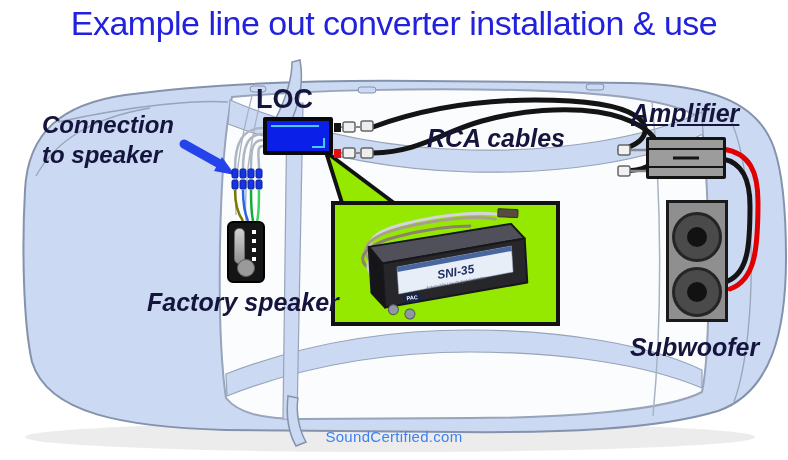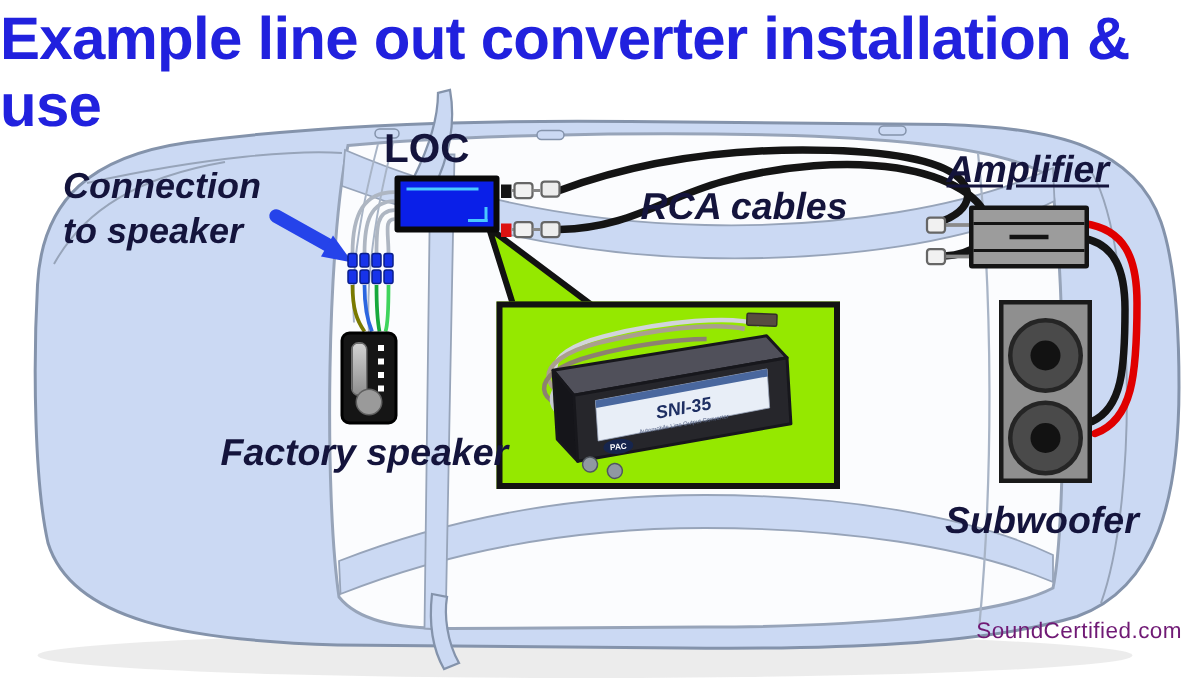--- a/index.html
+++ b/index.html
@@ -1,22 +1,22 @@
 <!DOCTYPE html>
 <html><head>
 <meta charset="utf-8">
 <style>
   html,body { margin:0; padding:0; background:#ffffff; }
   body { width:788px; height:460px; position:relative; overflow:hidden;
          font-family:"Liberation Sans", sans-serif; }
   .stage { position:absolute; left:0; top:0; width:788px; height:460px; }
   svg { display:block; }
 
-  .title { position:absolute; top:4px; left:0; width:100%; text-align:left;
-           color:#2121DE; font-size:40px; font-weight:700; letter-spacing:-0.5px; }
+  .title { position:absolute; top:4px; left:0; width:100%; text-align:center;
+           color:#2121DE; font-size:34px; font-weight:400; letter-spacing:-0.5px; }
 
   .label { position:absolute; color:#14143C; font-weight:bold; font-style:italic;
            font-size:25px; white-space:nowrap; }
   .label-loc { left:256px; top:84px; font-style:normal; font-size:27px; }
   .label-connection { left:42px; top:110px; font-size:24px; line-height:30px; }
   .label-rca { left:427px; top:124px; }
   .label-amp { left:631px; top:99px;text-decoration:underline; }
   .label-stereo { left:147px; top:288px; }
   .label-sub { left:630px; top:333px; }
 
@@ -51,22 +51,22 @@
   .stereo-display { position:absolute; left:5px; top:5px; width:9px; height:34px;
             background:linear-gradient(#d2d2d2,#8f8f8f); border:1px solid #6d6d6d;
             border-radius:5px; }
   .stereo-dash { position:absolute; left:23px; width:4px; height:4px; background:#fff; }
   .stereo-knob { position:absolute; left:8px; bottom:4px; width:16px; height:16px;
             background:#9A9A9A; border:1px solid #5f5f5f; border-radius:50%; }
 
   .inset { left:331px; top:201px; width:229px; height:125px; background:#95E800;
            border:4px solid #121212; }
 
-  .footer { position:absolute; top:412px; left:0; width:100%; text-align:right;
-            color:#701a75; font-size:15px; letter-spacing:0.3px; }
+  .footer { position:absolute; top:428px; left:0; width:100%; text-align:center;
+            color:#3b82f6; font-size:15px; letter-spacing:0.3px; }
 </style>
 </head>
 <body>
 
 <div class="stage">
 
   <svg width="788" height="460" viewBox="0 0 788 460">
 
     <ellipse cx="390" cy="437" rx="365" ry="15" fill="#e0e0e0" opacity="0.6"></ellipse>
 

